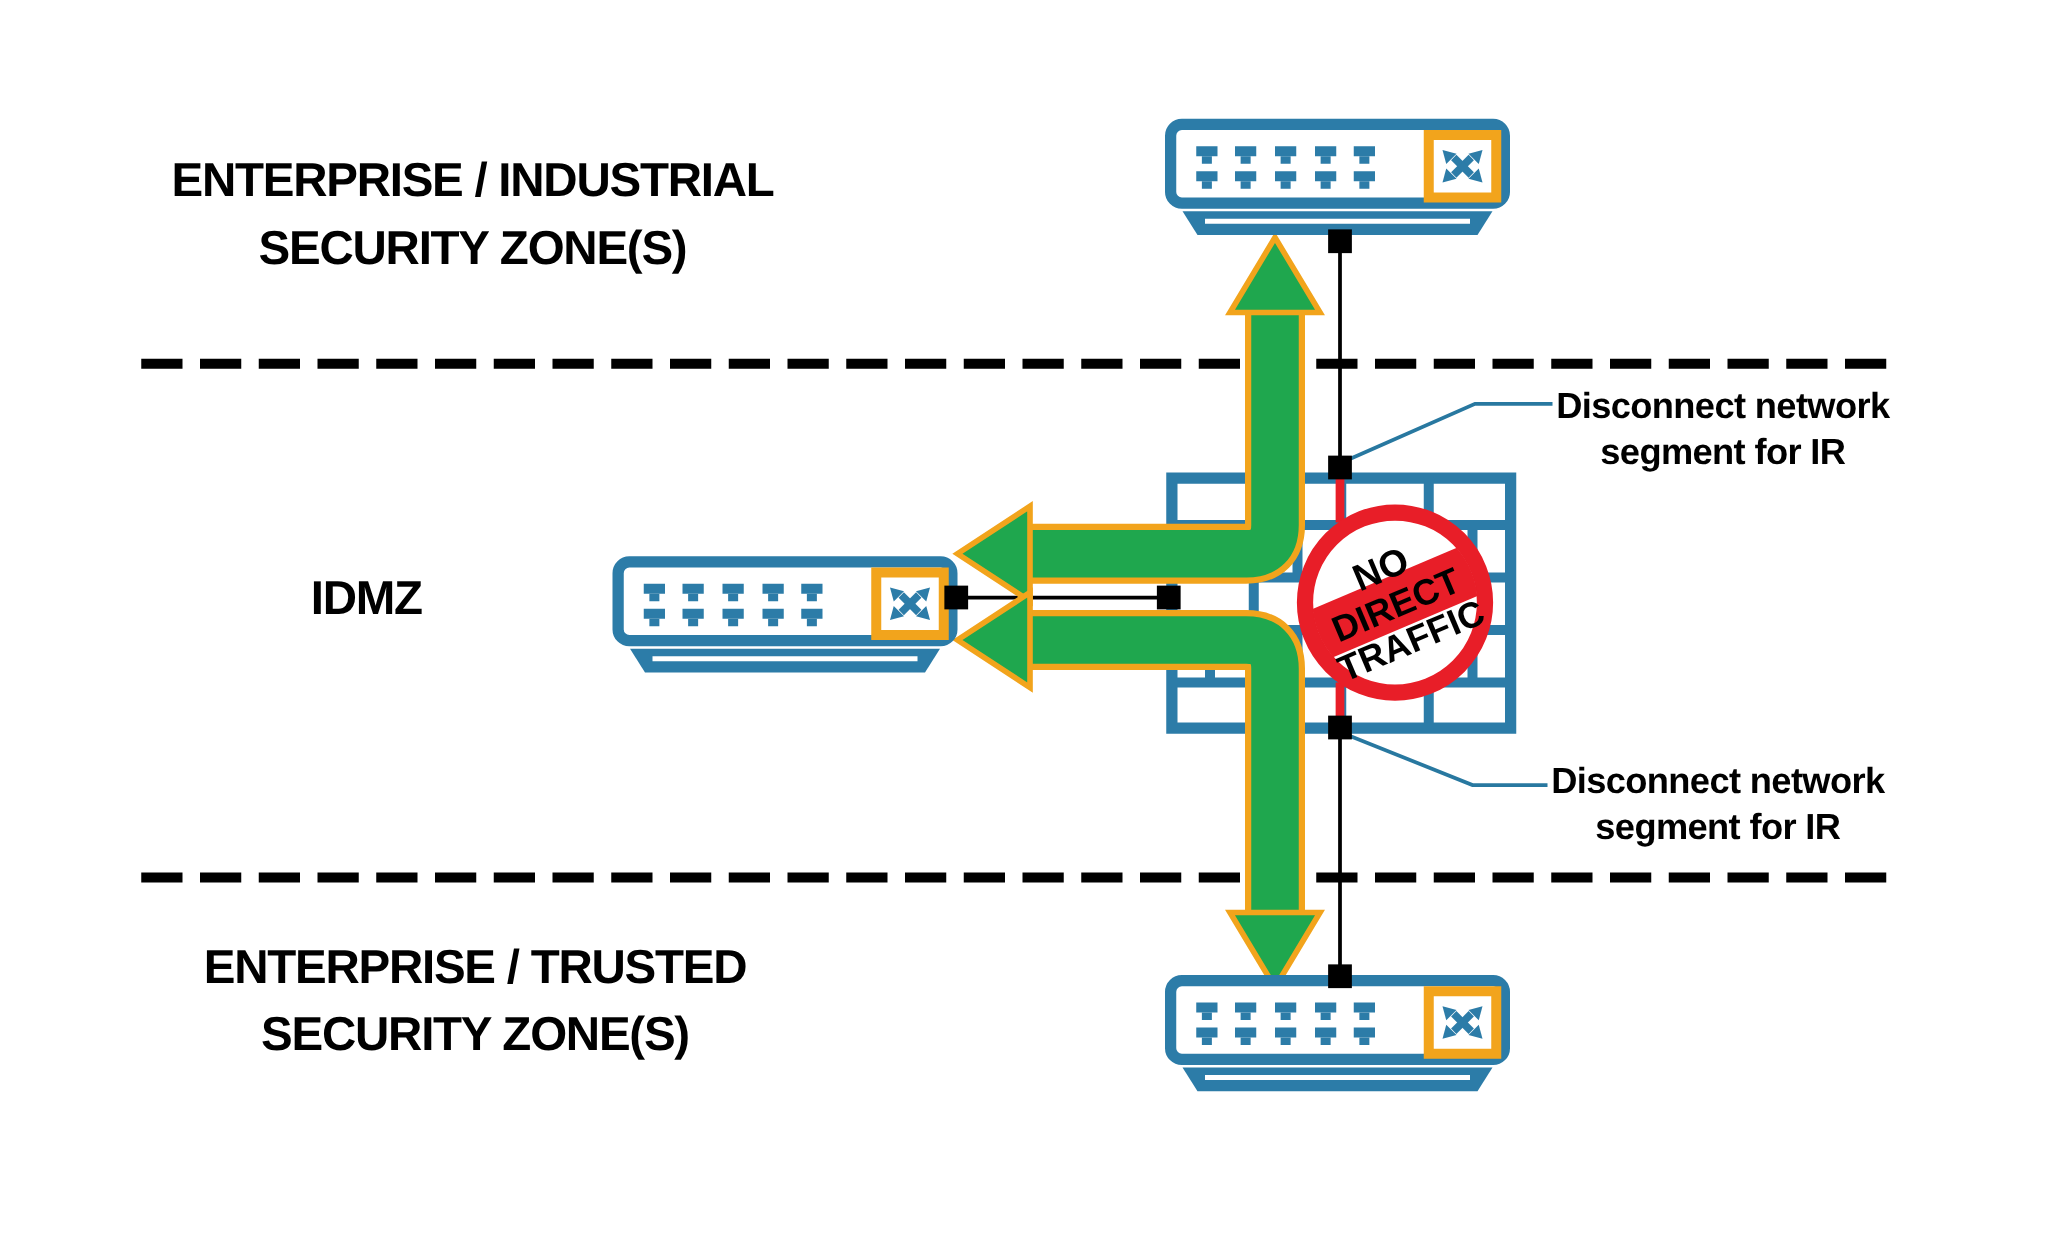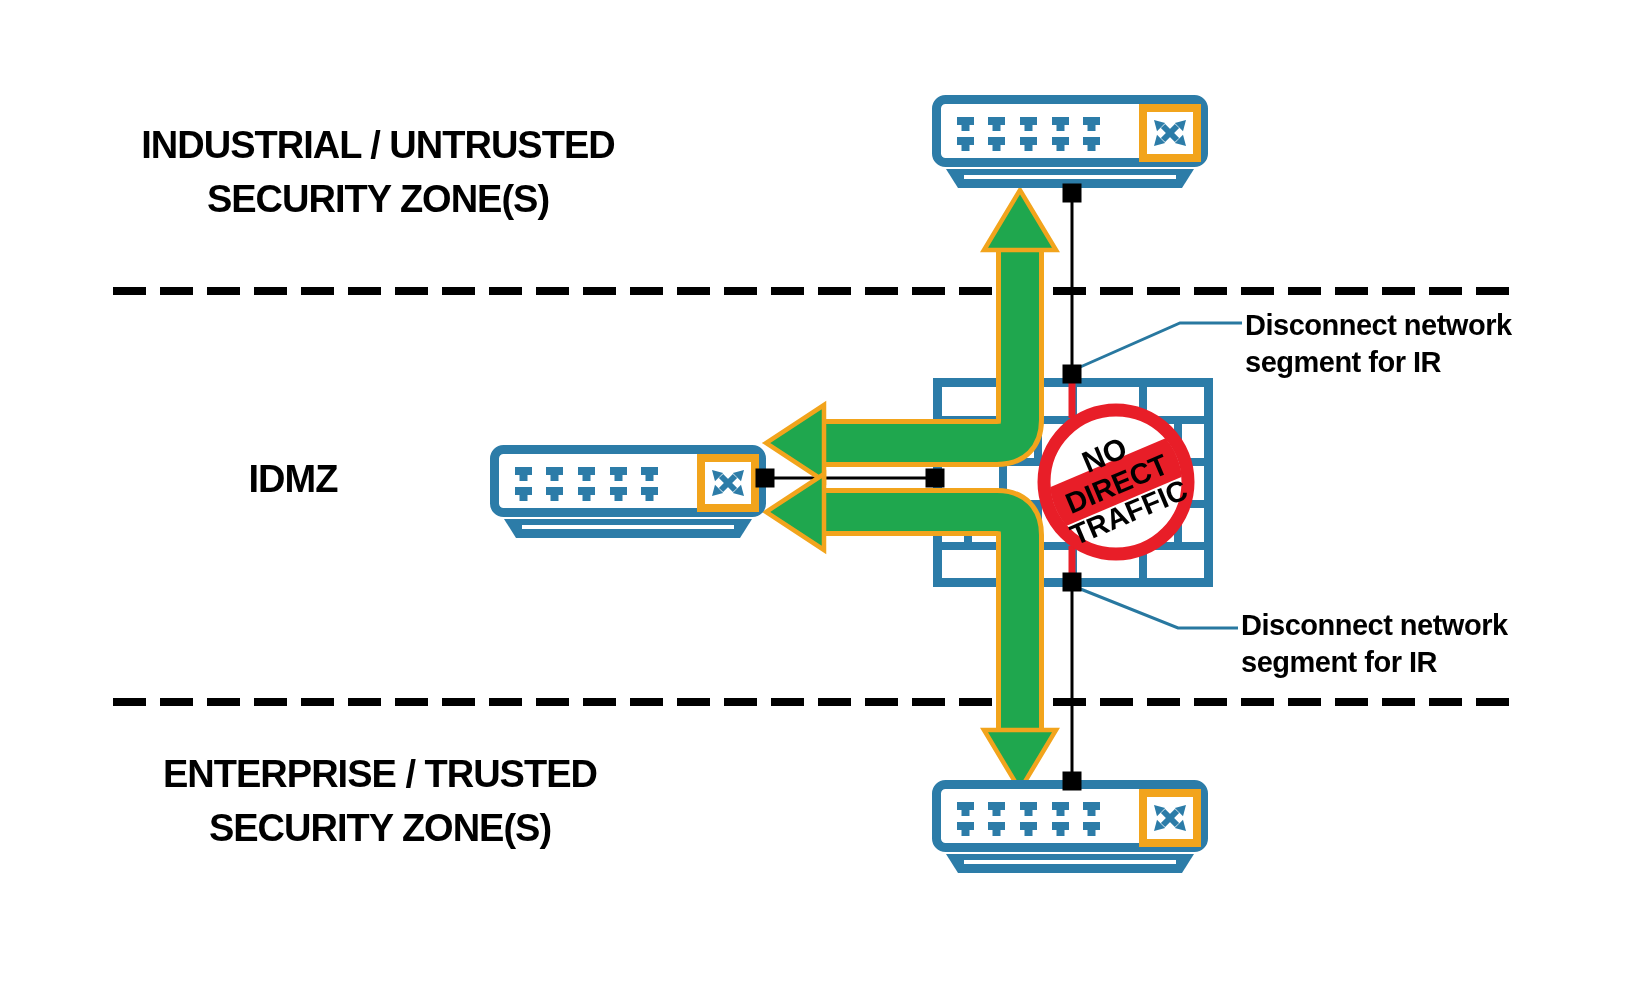--- a/index.html
+++ b/index.html
@@ -3,21 +3,21 @@
 <meta charset="utf-8">
 <style>
   html,body{margin:0;padding:0;background:#fff;}
   .canvas{position:relative;width:1650px;height:990px;background:#fff;overflow:hidden;
           font-family:"Liberation Sans", sans-serif;}
   .diagram-svg{position:absolute;left:0;top:0;}
   .zone-label{position:absolute;color:#000;font-weight:bold;font-size:38px;
               letter-spacing:-1px;text-align:center;}
   .zone-label .zl{line-height:54px;height:54px;}
   .callout-label{position:absolute;color:#000;font-weight:bold;font-size:29px;
-                 letter-spacing:-0.5px;text-align:left;}
+                 letter-spacing:-0.5px;text-align:center;}
   .callout-label .cl{line-height:37px;height:37px;white-space:nowrap;}
 </style>
 </head>
 <body>
 
 <div class="canvas">
 
   <svg class="diagram-svg" width="1650" height="990" viewBox="0 0 1650 990">
     <defs>
 
@@ -129,21 +129,21 @@
       </g>
       <g transform="rotate(-23 1116 482)" fill="#000" font-family="Liberation Sans, sans-serif" font-weight="bold" text-anchor="middle">
         <text x="1116" y="463" font-size="30">NO</text>
         <text x="1116" y="494" font-size="29">DIRECT</text>
         <text x="1116" y="525" font-size="29">TRAFFIC</text>
       </g>
     </g>
   </svg>
 
   <div class="zone-label" style="left:128px;top:118px;width:500px;">
-    <div class="zl">INDUSTRIAL / UNTRUSTED</div>
+    <div class="zl">ENTERPRISE / INDUSTRIAL</div>
     <div class="zl">SECURITY ZONE(S)</div>
   </div>
 
   <div class="zone-label" style="left:193px;top:452px;width:200px;">
     <div class="zl">IDMZ</div>
   </div>
 
   <div class="zone-label" style="left:130px;top:747px;width:500px;">
     <div class="zl">ENTERPRISE / TRUSTED</div>
     <div class="zl">SECURITY ZONE(S)</div>

